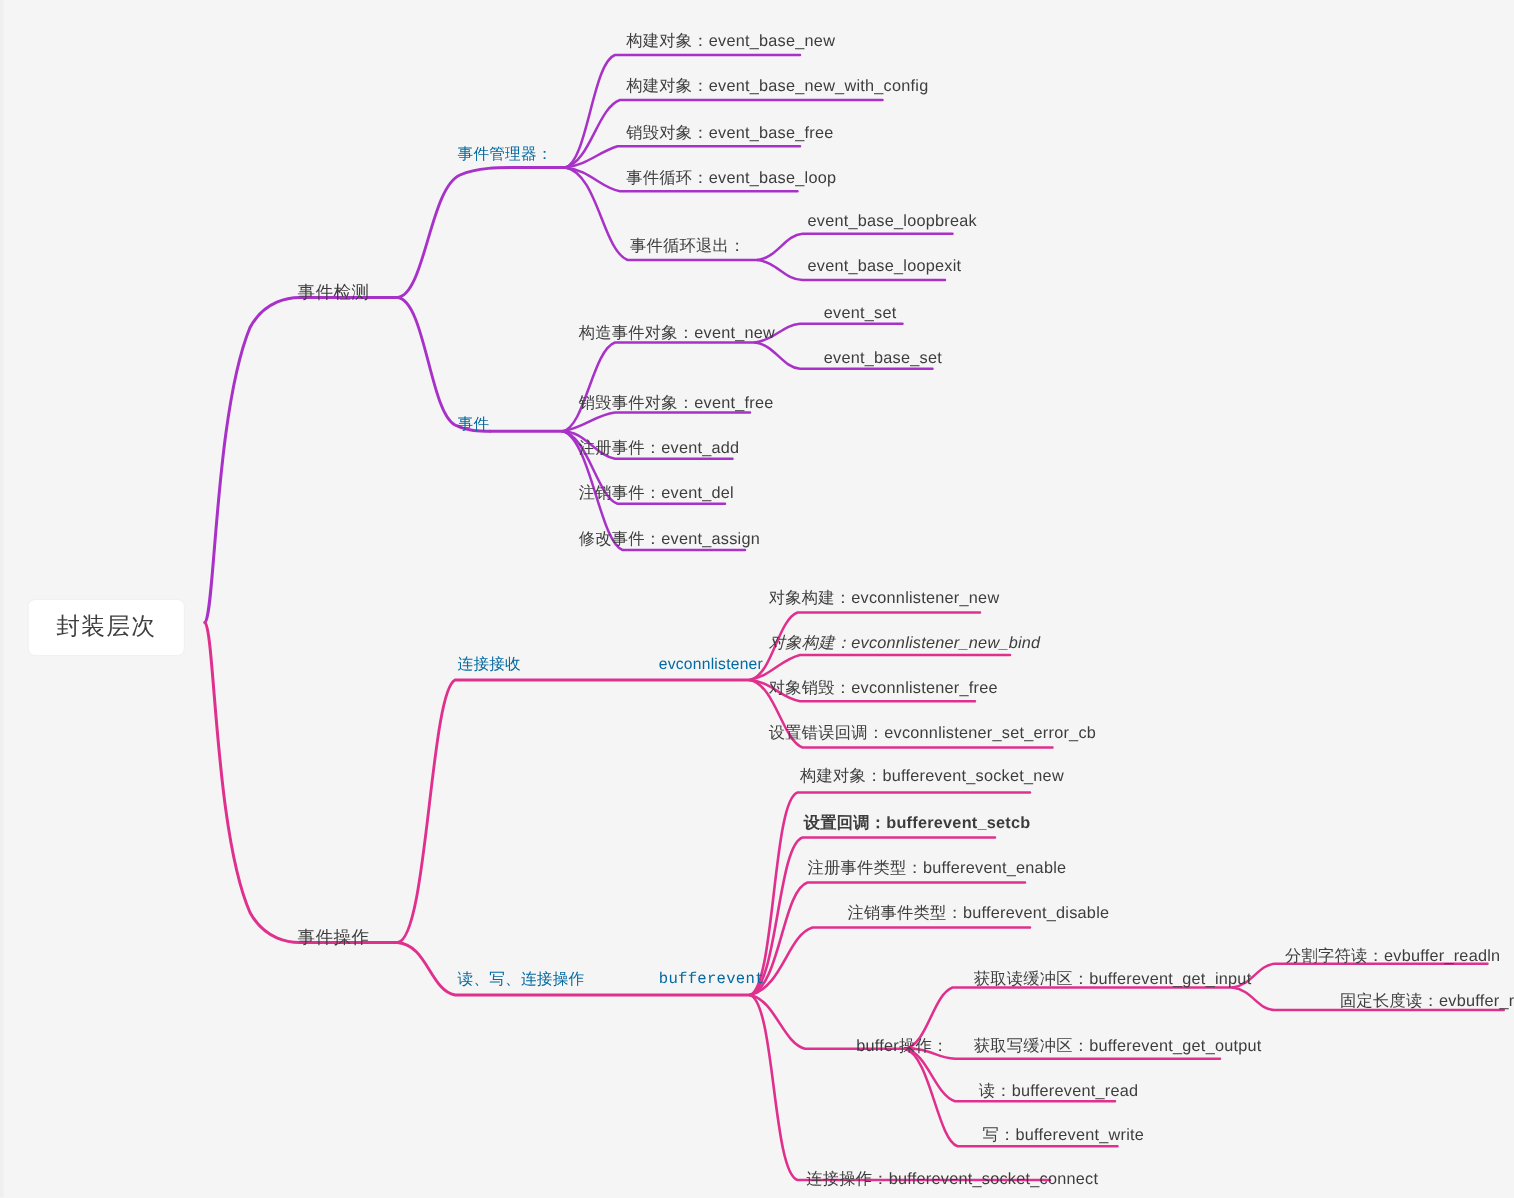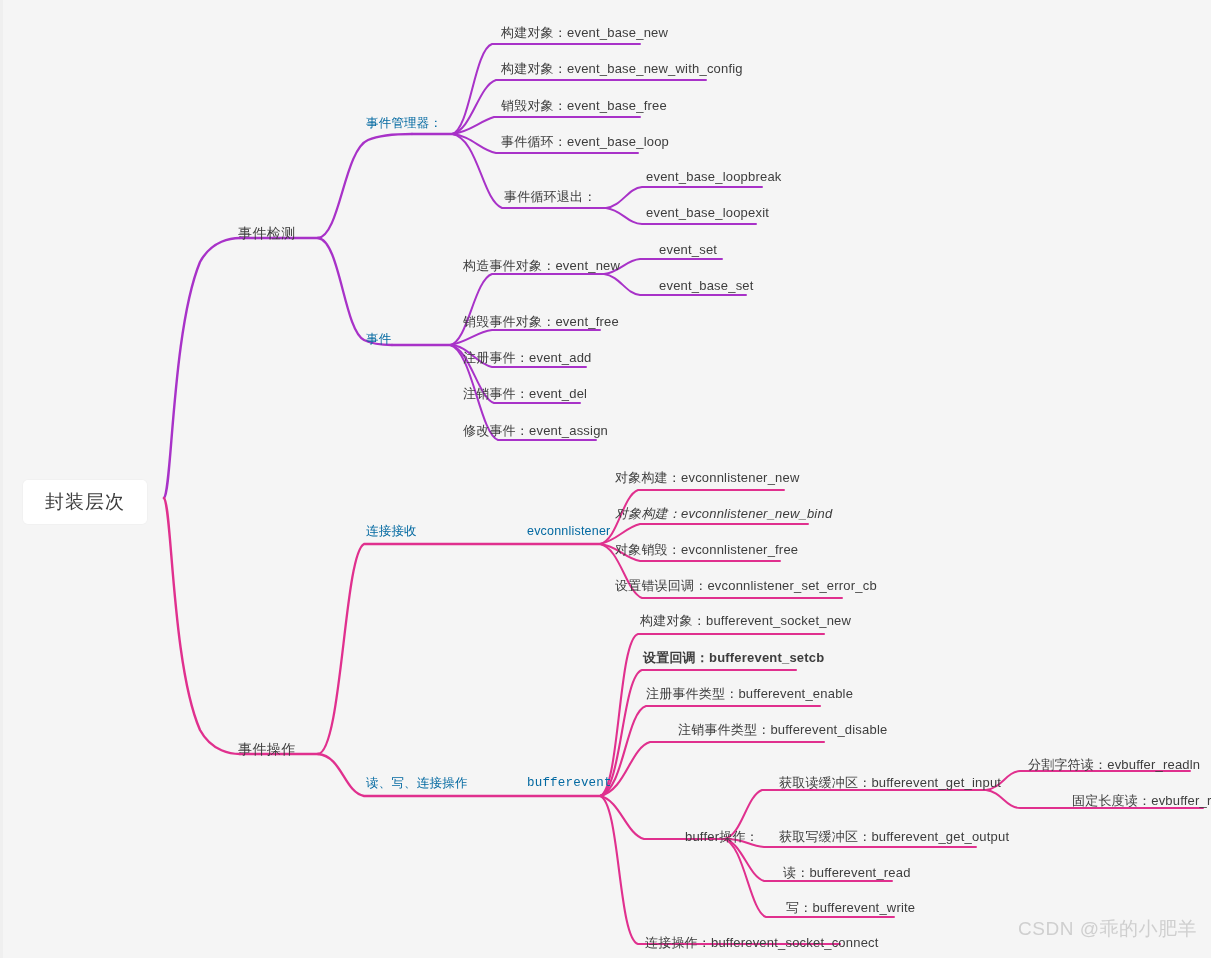--- a/index.html
+++ b/index.html
@@ -278,15 +278,14 @@
     <span class="node-label">写：bufferevent_write</span>
   </div>
 
   <div class="node leaf" style="left:1028px; top:758px;">
     <span class="node-label">分割字符读：evbuffer_readln</span>
   </div>
   <div class="node leaf" style="left:1072px; top:794px;">
     <span class="node-label">固定长度读：evbuffer_remove</span>
   </div>
 
-  <div class="watermark">CSDN @乖的小肥羊</div>
 
 </div>
 
 </body></html>

